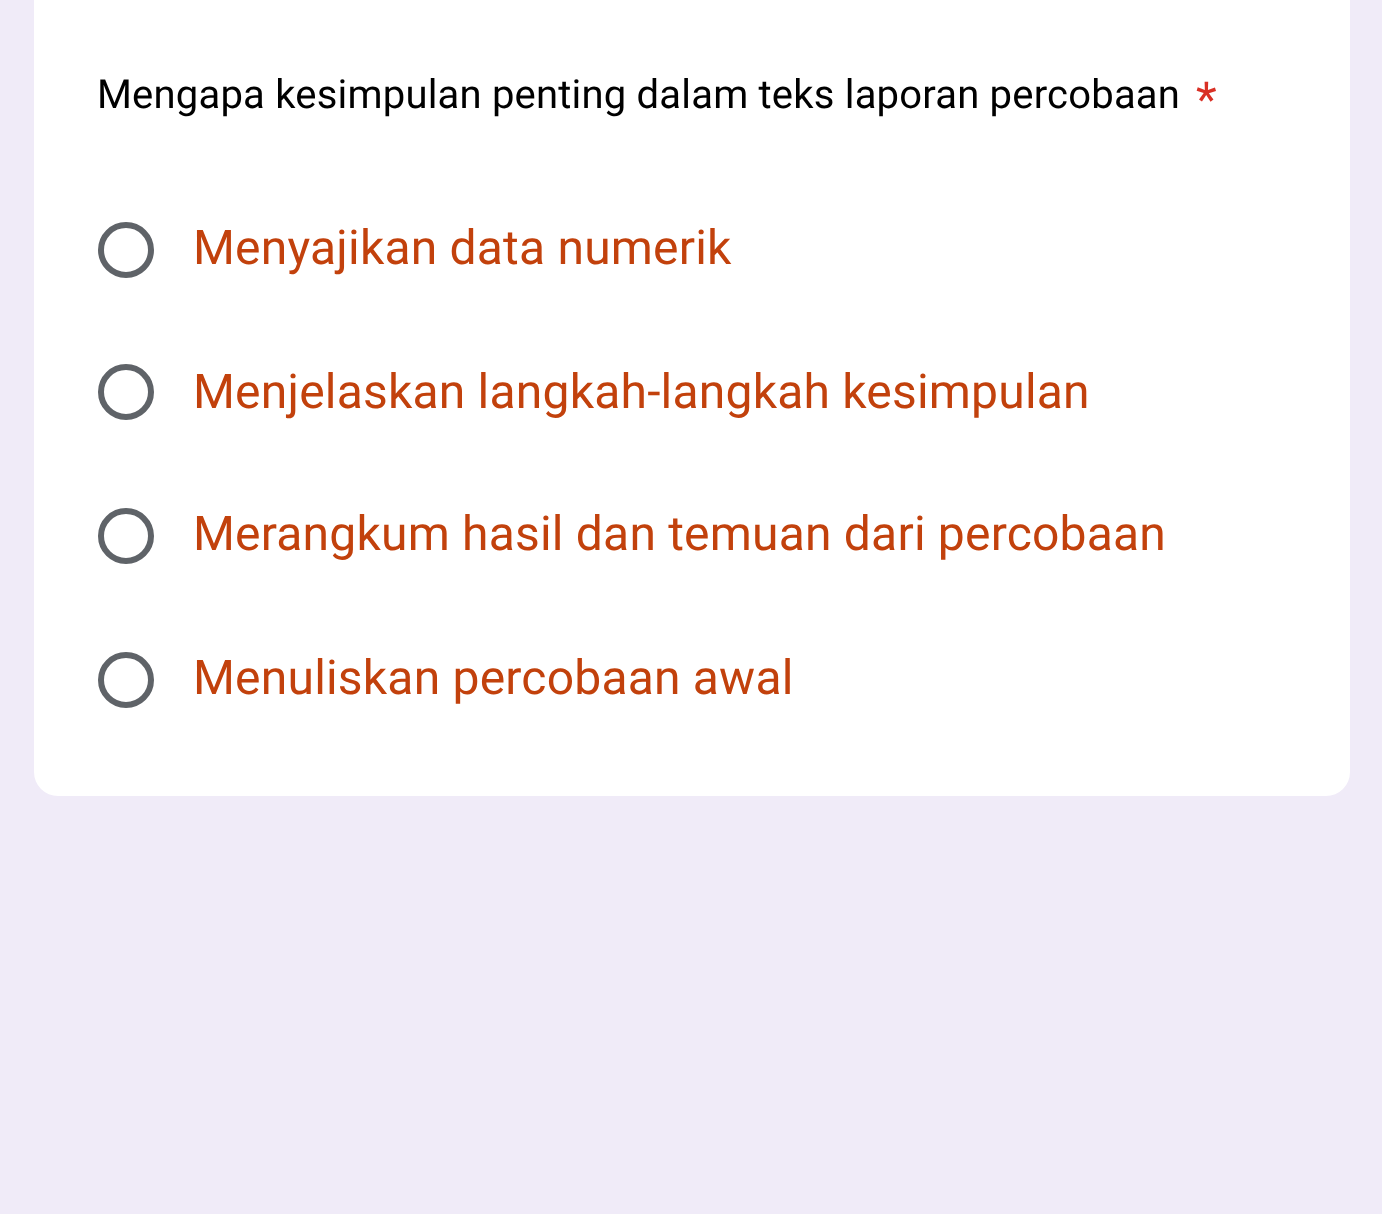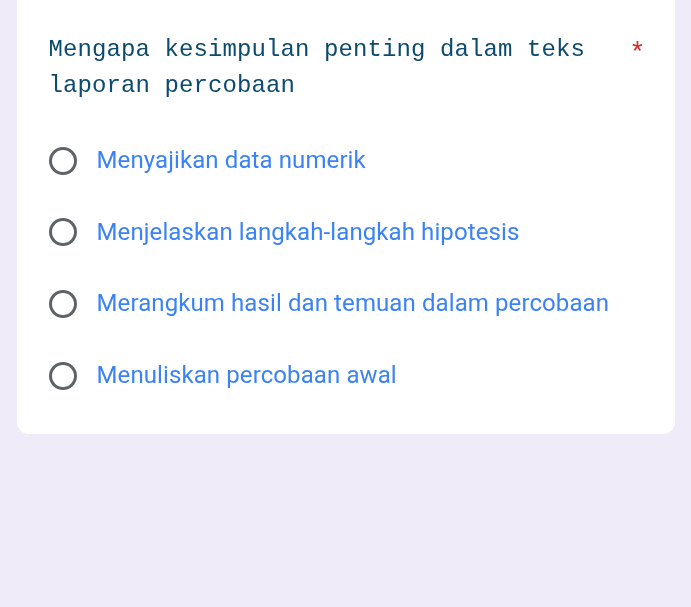--- a/index.html
+++ b/index.html
@@ -23,25 +23,24 @@
       width: 658px;
       padding: 32px 32px 42px 32px;
       margin-top: 0;
     }
     .question-row {
       display: flex;
       align-items: flex-start;
       margin-bottom: 40px;
     }
     .question-text {
-      font-size: 24px;
-      color: #0c4a6e;
+      font-size: 20px;
+      color: #000000;
       line-height: 1.5;
       letter-spacing: 0.1px;
-      font-family: Liberation Mono, monospace;
     }
     .required-asterisk {
       color: #d93025;
       font-size: 24px;
       margin-left: 8px;
       line-height: 1.5;
     }
     .options-container {
       display: flex;
       flex-direction: column;
@@ -56,21 +55,21 @@
     .radio-circle {
       width: 28px;
       height: 28px;
       min-width: 28px;
       border: 3px solid #5f6368;
       border-radius: 50%;
       flex-shrink: 0;
     }
     .option-label {
       font-size: 24px;
-      color: #3b82f6;
+      color: #c2410c;
       line-height: 1.4;
       letter-spacing: 0.1px;
     }
   </style>
 </head>
 <body>
 
 <div class="card">
   <div class="question-row">
     <span class="question-text">Mengapa kesimpulan penting dalam teks laporan percobaan</span>
@@ -79,26 +78,26 @@
 
   <div class="options-container">
 
     <div class="option-row">
       <div class="radio-circle"></div>
       <span class="option-label">Menyajikan data numerik</span>
     </div>
 
     <div class="option-row">
       <div class="radio-circle"></div>
-      <span class="option-label">Menjelaskan langkah-langkah hipotesis</span>
+      <span class="option-label">Menjelaskan langkah-langkah kesimpulan</span>
     </div>
 
     <div class="option-row">
       <div class="radio-circle"></div>
-      <span class="option-label">Merangkum hasil dan temuan dalam percobaan</span>
+      <span class="option-label">Merangkum hasil dan temuan dari percobaan</span>
     </div>
 
     <div class="option-row">
       <div class="radio-circle"></div>
       <span class="option-label">Menuliskan percobaan awal</span>
     </div>
 
   </div>
 </div>
 

